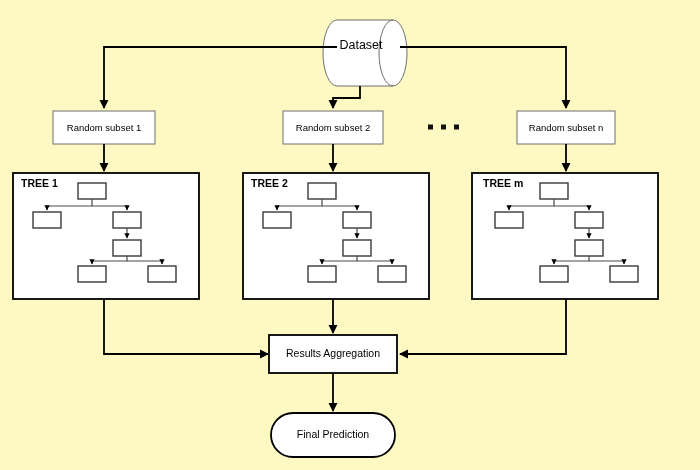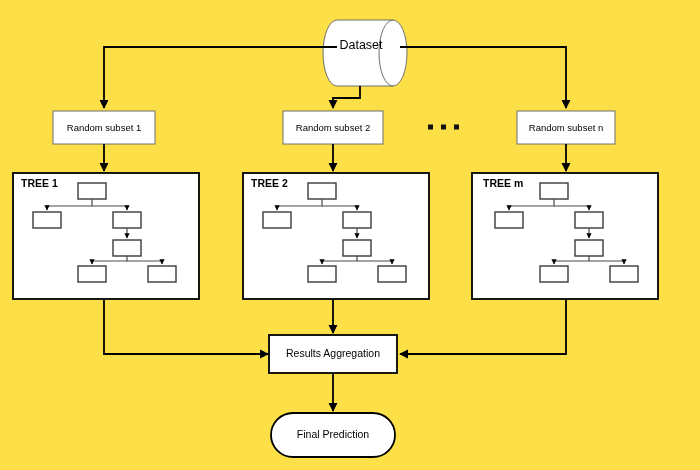--- a/index.html
+++ b/index.html
@@ -4,21 +4,21 @@
 <style>
   html, body {
     margin: 0;
     padding: 0;
     background: #ffffff;
   }
   #canvas {
     position: relative;
     width: 700px;
     height: 470px;
-    background: #fde047;
+    background: #fef9c3;
     overflow: hidden;
     font-family: "Liberation Sans", sans-serif;
   }
   svg#diagram {
     display: block;
     width: 700px;
     height: 470px;
   }
   .shape-fill { fill: #ffffff; }
   .shape-stroke-thin { stroke: #6e6e6e; stroke-width: 1; }

